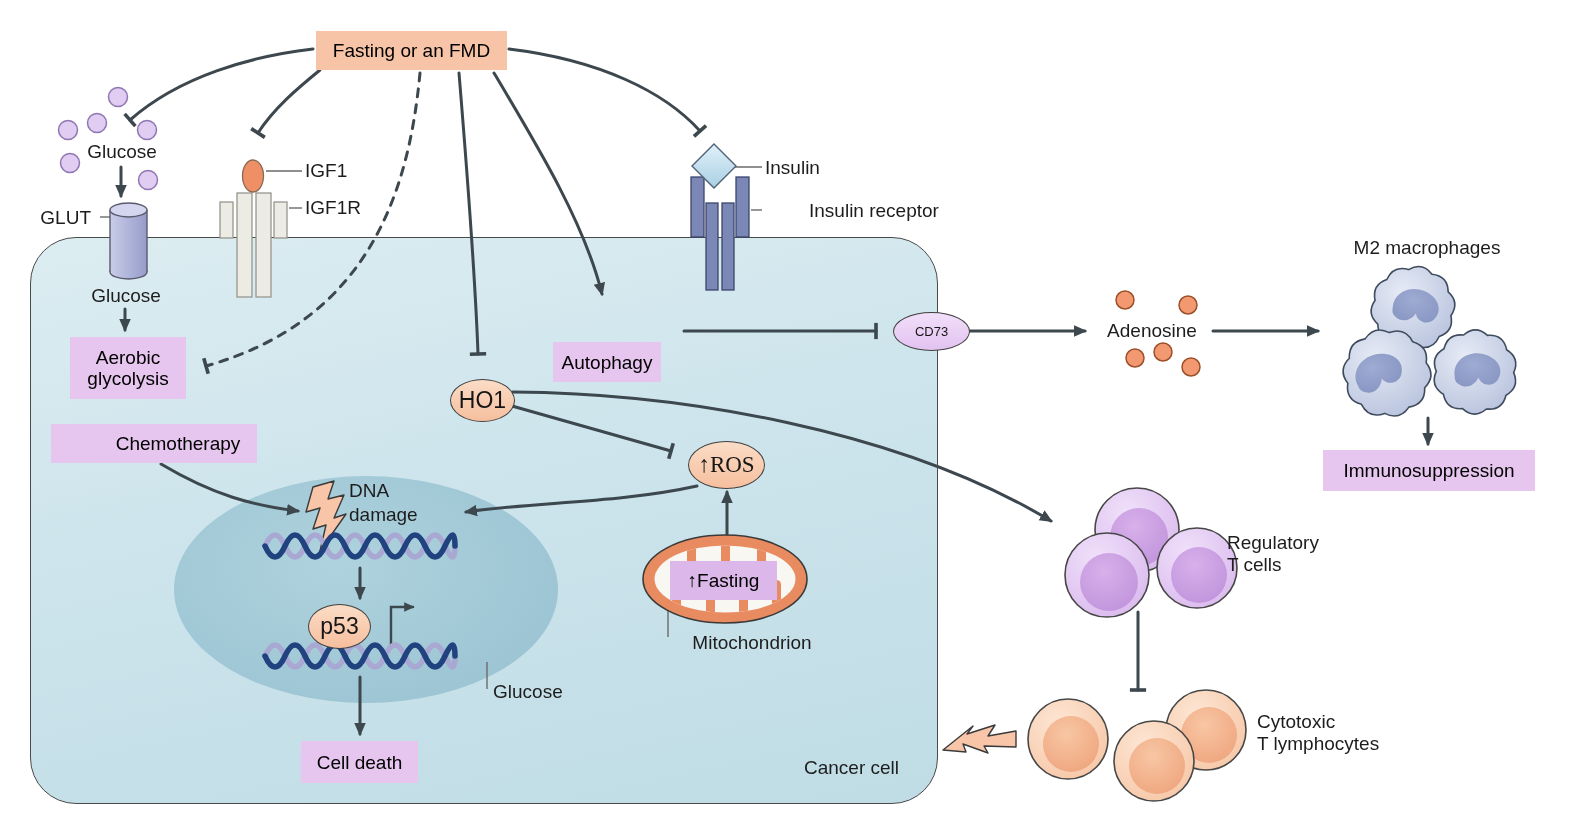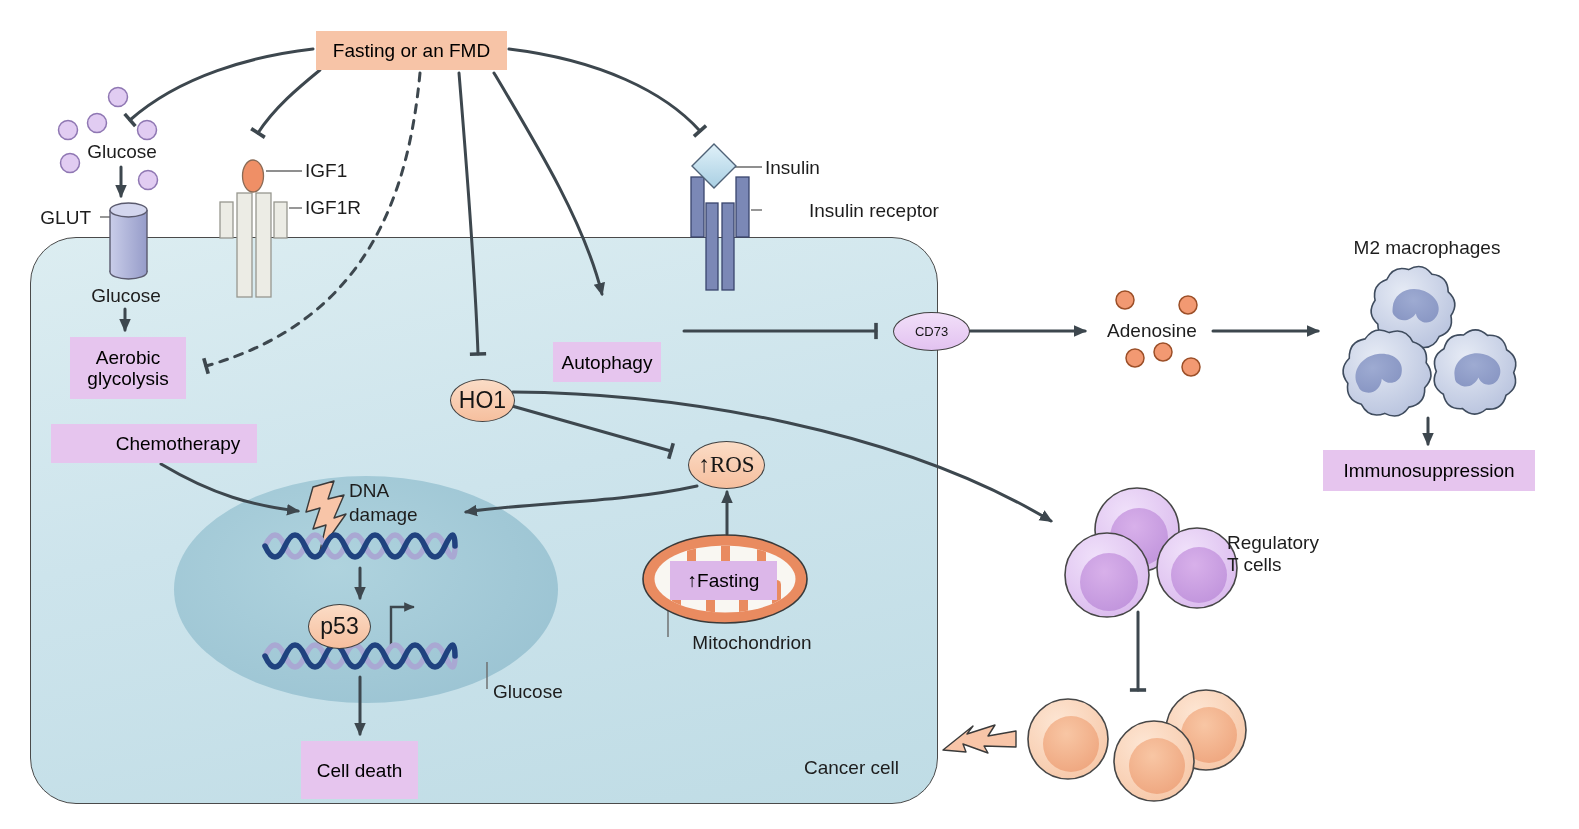--- a/index.html
+++ b/index.html
@@ -206,39 +206,41 @@
         <circle cx="1163" cy="352" r="9"></circle>
       <circle cx="1191" cy="367" r="9"></circle>
     </g>
   </svg>
 
   <div class="box peach" style="left:316px;top:31px;width:191px;height:39px;">Fasting or an FMD</div>
   <div class="box purple" style="left:70px;top:337px;width:116px;height:62px;">Aerobic
 glycolysis</div>
   <div class="box purple" style="left:51px;top:424px;width:158px;height:39px;padding-left:48px;">Chemotherapy</div>
   <div class="box purple" style="left:553px;top:312px;width:108px;height:40px;margin-top:30px;">Autophagy</div>
-  <div class="box purple" style="left:301px;top:741px;width:117px;height:58px;">Cell death</div>
+  <div class="box purple" style="left:301px;top:741px;width:117px;height:42px;">Cell death</div>
   <div class="box purple" style="left:1323px;top:450px;width:212px;height:41px;">Immunosuppression</div>
   <div class="box purple" style="left:670px;top:561px;width:107px;height:39px;background:#dcb7e9;">↑Fasting</div>
 
   <div class="oval" style="left:450px;top:379px;width:63px;height:41px;">HO1</div>
   <div class="oval" style="left:688px;top:441px;width:75px;height:46px;font-family:Liberation Serif, serif;">↑ROS</div>
   <div class="oval" style="left:308px;top:604px;width:61px;height:43px;">p53</div>
   <div class="ovalp" style="left:893px;top:312px;width:75px;height:37px;">CD73</div>
 
   <div class="lbl ctr" style="left:75px;top:141px;width:94px;">Glucose</div>
   <div class="lbl rgt" style="left:36px;top:207px;width:55px;">GLUT</div>
   <div class="lbl ctr" style="left:78px;top:285px;width:96px;">Glucose</div>
   <div class="lbl" style="left:305px;top:160px;">IGF1</div>
   <div class="lbl" style="left:305px;top:197px;">IGF1R</div>
   <div class="lbl" style="left:765px;top:157px;">Insulin</div>
   <div class="lbl" style="left:809px;top:200px;">Insulin receptor</div>
   <div class="lbl ctr" style="left:1096px;top:320px;width:112px;">Adenosine</div>
   <div class="lbl ctr" style="left:1327px;top:237px;width:200px;">M2 macrophages</div>
   <div class="lbl" style="left:1227px;top:532px;">Regulatory
 T cells</div>
+  <div class="lbl" style="left:1257px;top:711px;">Cytotoxic
+T lymphocytes</div>
   <div class="lbl" style="left:349px;top:479px;line-height:24px;">DNA
 damage</div>
   <div class="lbl" style="left:493px;top:681px;">Glucose</div>
   <div class="lbl ctr" style="left:677px;top:632px;width:150px;">Mitochondrion</div>
   <div class="lbl" style="left:804px;top:757px;">Cancer cell</div>
 
 </div>
 
 </body></html>

